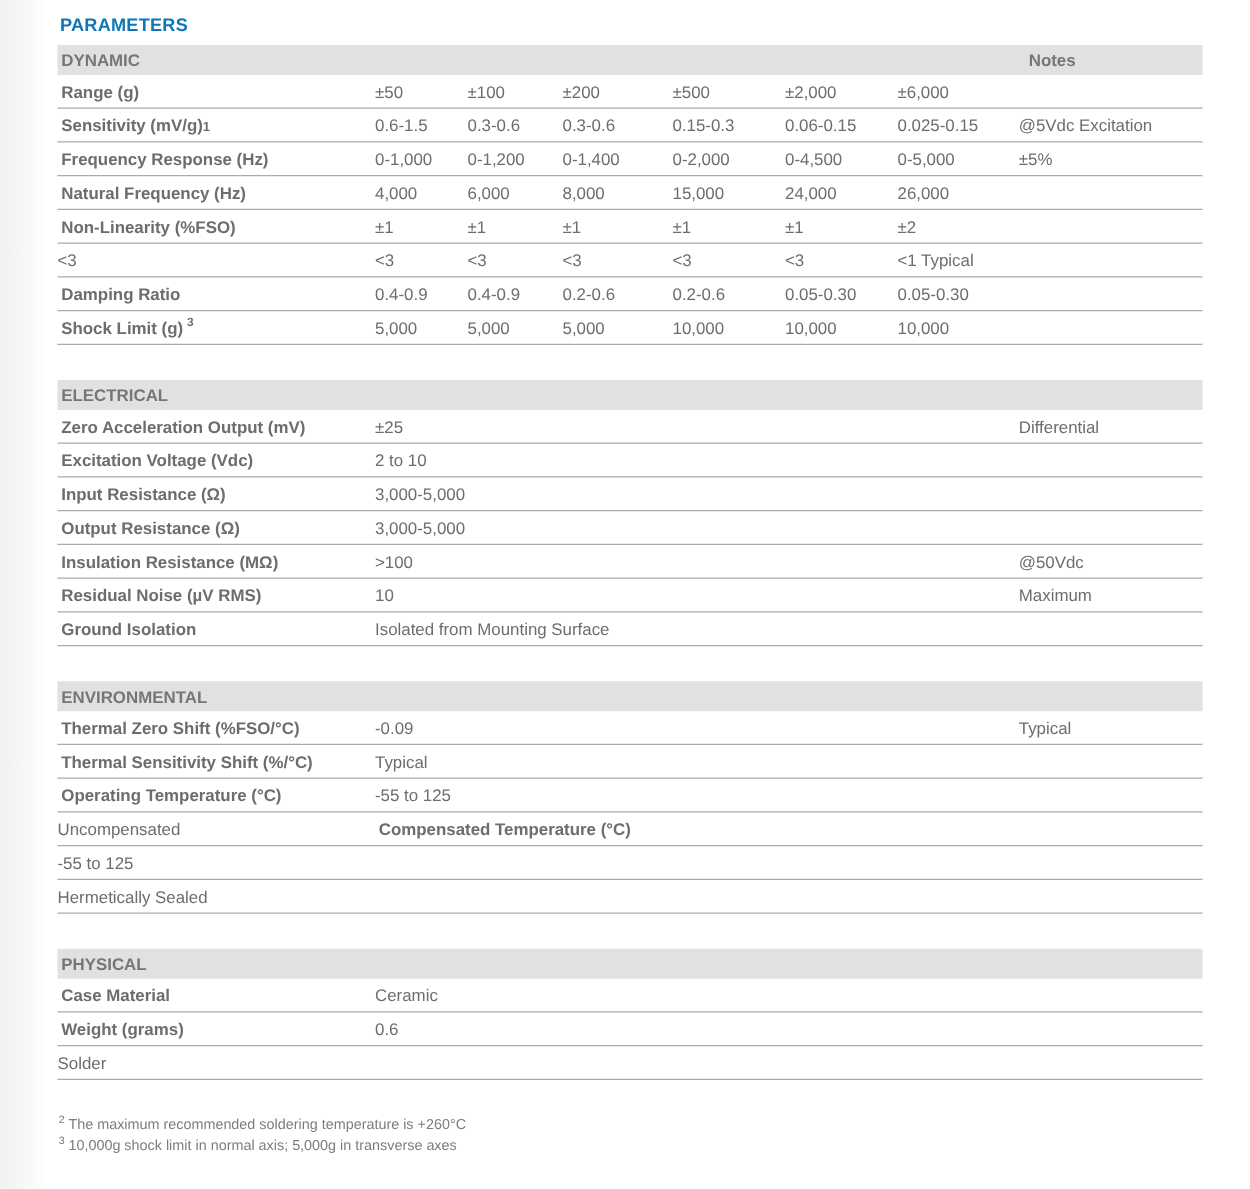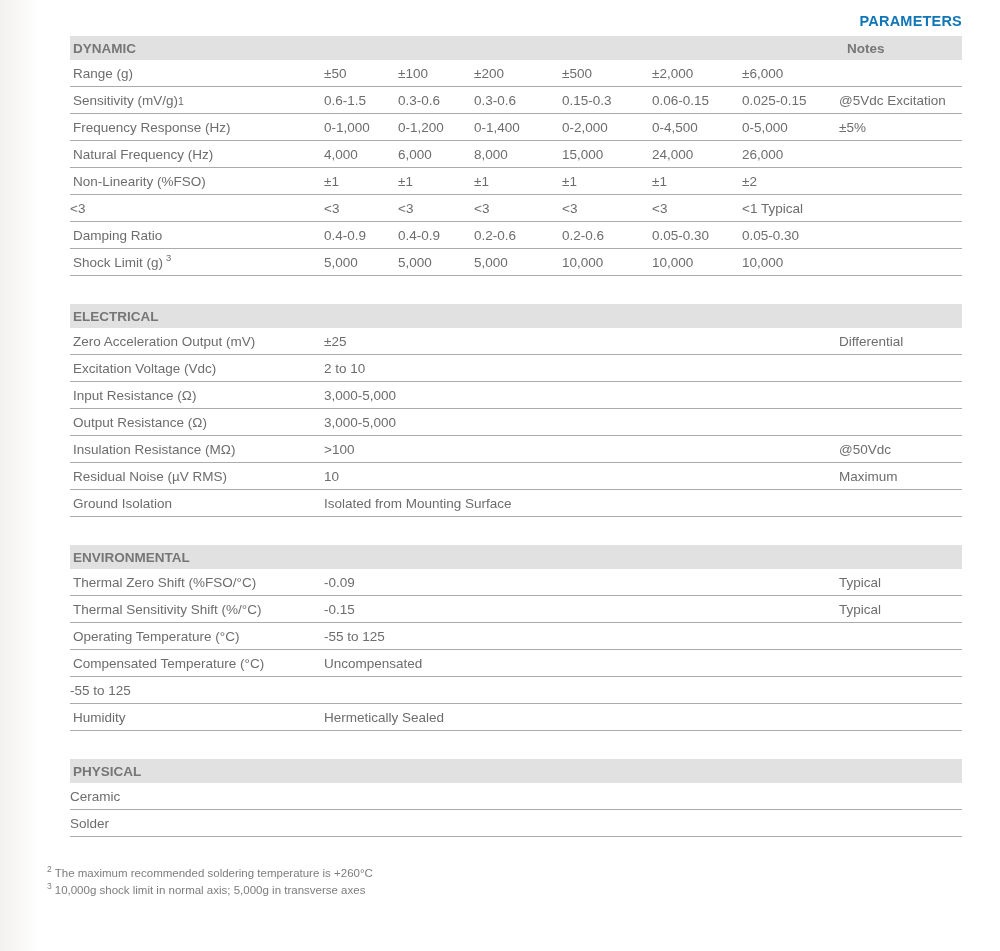--- a/index.html
+++ b/index.html
@@ -12,38 +12,38 @@
   }
   .edge-shade{
     position:absolute;left:0;top:0;width:38px;height:951px;
     background:linear-gradient(90deg,#f2f1ef 0%,#faf9f8 60%,#ffffff 100%);
   }
   .page{
     position:absolute;left:46px;top:13px;width:916px;
   }
   .title{
     margin:0 0 7px 2px;
-    font-size:14.5px;font-weight:bold;color:#1076b8;letter-spacing:.2px;text-align:right;
-  }
-  .section{margin-bottom:28px;margin-left:24px;}
+    font-size:14.5px;font-weight:bold;color:#1076b8;letter-spacing:.2px;
+  }
+  .section{margin-bottom:28px;}
   .band{
     position:relative;height:24px;background:#e1e1e1;
     display:flex;align-items:center;
     font-size:13.5px;font-weight:bold;color:#767676;
     padding-left:3px;box-sizing:border-box;
   }
   .band-notes{position:absolute;left:777px;}
   .row{
     display:grid;align-items:center;
     height:26px;border-bottom:1px solid #ababab;
     font-size:13.5px;color:#6d6d6d;
   }
   .row.multi{grid-template-columns:254px 74px 76px 88px 90px 90px 97px auto;}
   .row.single{grid-template-columns:254px 515px auto;}
-  .label-cell{padding-left:3px;white-space:nowrap;}
+  .label-cell{padding-left:3px;white-space:nowrap;font-weight:bold;}
   .cell{white-space:nowrap;}
   .sup-baseline{font-size:10.5px;}
   .sup-raised{font-size:9.5px;vertical-align:super;line-height:0;margin-left:3px;}
   .footnotes{margin-top:20px;font-size:11.5px;color:#7d7d7d;line-height:17px;margin-left:1px;}
   .fn-sup{font-size:8.5px;vertical-align:super;line-height:0;margin-right:3px;}
 </style>
 </head>
 <body>
 
 <div class="edge-shade"></div>
@@ -180,49 +180,53 @@
         <div class="band">
           <span class="band-title">ENVIRONMENTAL</span>
         </div>
         <div class="row single">
           <div class="cell label-cell"><span>Thermal Zero Shift (%FSO/°C)</span></div>
           <div class="cell">-0.09</div>
           <div class="cell note-cell">Typical</div>
         </div>
         <div class="row single">
           <div class="cell label-cell"><span>Thermal Sensitivity Shift (%/°C)</span></div>
-          <div class="cell">-0.15</div>
           <div class="cell note-cell">Typical</div>
         </div>
         <div class="row single">
           <div class="cell label-cell"><span>Operating Temperature (°C)</span></div>
           <div class="cell">-55 to 125</div>
           <div class="cell note-cell"></div>
         </div>
         <div class="row single">
+          <div class="cell">Uncompensated</div>
           <div class="cell label-cell"><span>Compensated Temperature (°C)</span></div>
-          <div class="cell">Uncompensated</div>
           <div class="cell note-cell"></div>
         </div>
         <div class="row single">
           <div class="cell">-55 to 125</div>
           <div class="cell note-cell"></div>
         </div>
         <div class="row single">
-          <div class="cell label-cell"><span>Humidity</span></div>
           <div class="cell">Hermetically Sealed</div>
           <div class="cell note-cell"></div>
         </div>
       </div>
       <div class="section">
         <div class="band">
           <span class="band-title">PHYSICAL</span>
         </div>
         <div class="row single">
+          <div class="cell label-cell"><span>Case Material</span></div>
           <div class="cell">Ceramic</div>
+          <div class="cell note-cell"></div>
+        </div>
+        <div class="row single">
+          <div class="cell label-cell"><span>Weight (grams)</span></div>
+          <div class="cell">0.6</div>
           <div class="cell note-cell"></div>
         </div>
         <div class="row single">
           <div class="cell">Solder</div>
           <div class="cell note-cell"></div>
         </div>
       </div>
     </div>
   <div id="footnotes" class="footnotes">
       <div class="fn-line"><span class="fn-sup">2</span><span class="fn-text">The maximum recommended soldering temperature is +260°C</span></div>

